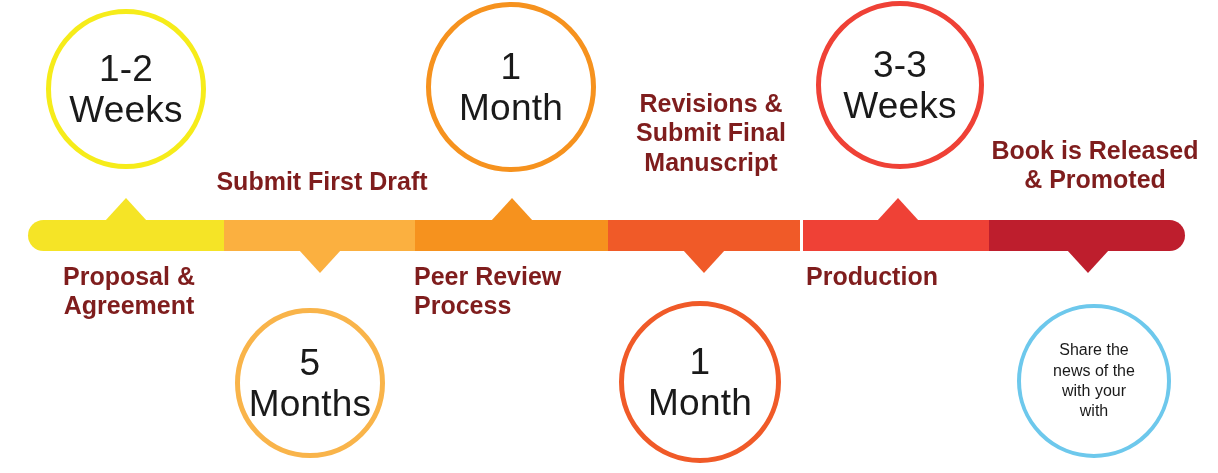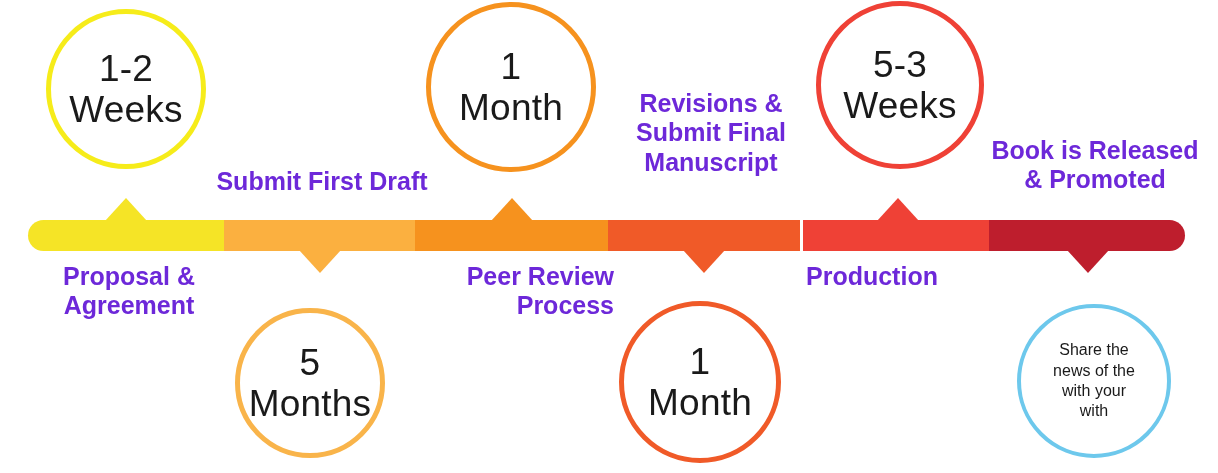--- a/index.html
+++ b/index.html
@@ -32,21 +32,21 @@
   .circle .cline { display: block; white-space: nowrap; }
   .c-big { font-size: 37px; font-weight: 400; letter-spacing: 0.2px; }
   .c-small { font-size: 16px; font-weight: 400; line-height: 1.28; }
 
   .label {
     position: absolute;
     text-align: center;
     font-size: 25px;
     font-weight: 600;
     line-height: 1.17;
-    color: #6d28d9;
+    color: #7f1d1d;
     white-space: pre-line;
   }
 
   .bar-seg {
     position: absolute;
     top: 220px;
     height: 31px;
   }
   .cap-left { border-top-left-radius: 16px; border-bottom-left-radius: 16px; }
   .cap-right { border-top-right-radius: 16px; border-bottom-right-radius: 16px; }
@@ -90,21 +90,21 @@
       <div class="arrow arrow-down" style="left: 299px; top: 250px; border-top: 23px solid rgb(251, 176, 64);"></div>
       <div class="arrow arrow-up" style="left: 491px; top: 198px; border-bottom: 23px solid rgb(246, 146, 30);"></div>
       <div class="arrow arrow-down" style="left: 683px; top: 250px; border-top: 23px solid rgb(240, 90, 40);"></div>
       <div class="arrow arrow-up" style="left: 877px; top: 198px; border-bottom: 23px solid rgb(239, 65, 54);"></div>
       <div class="arrow arrow-down" style="left: 1067px; top: 250px; border-top: 23px solid rgb(190, 30, 45);"></div>
     </div>
   <div id="label-layer">
       <div class="label" style="left: 26px; top: 262px; width: 206px; text-align: center;">Proposal &amp;
 Agreement</div>
       <div class="label" style="left: 198px; top: 167px; width: 248px; text-align: center;">Submit First Draft</div>
-      <div class="label" style="left: 414px; top: 262px; width: 200px; text-align: right;">Peer Review
+      <div class="label" style="left: 414px; top: 262px; width: 200px; text-align: left;">Peer Review
 Process</div>
       <div class="label" style="left: 610px; top: 89px; width: 202px; text-align: center;">Revisions &amp;
 Submit Final
 Manuscript</div>
       <div class="label" style="left: 806px; top: 262px; width: 198px; text-align: left;">Production</div>
       <div class="label" style="left: 982px; top: 136px; width: 226px; text-align: center;">Book is Released
 &amp; Promoted</div>
     </div>
   <div id="circle-layer">
       <div class="circle c-big" style="left: 46px; top: 9px; width: 160px; height: 160px; border: 5px solid rgb(246, 236, 26);">
@@ -117,21 +117,21 @@
       </div>
       <div class="circle c-big" style="left: 426px; top: 2px; width: 170px; height: 170px; border: 5px solid rgb(246, 146, 30);">
         <span class="cline">1</span>
         <span class="cline">Month</span>
       </div>
       <div class="circle c-big" style="left: 619px; top: 301px; width: 162px; height: 162px; border: 5px solid rgb(240, 90, 40);">
         <span class="cline">1</span>
         <span class="cline">Month</span>
       </div>
       <div class="circle c-big" style="left: 816px; top: 1px; width: 168px; height: 168px; border: 5px solid rgb(239, 65, 54);">
-        <span class="cline">5-3</span>
+        <span class="cline">3-3</span>
         <span class="cline">Weeks</span>
       </div>
       <div class="circle c-small" style="left: 1017px; top: 304px; width: 154px; height: 154px; border: 4px solid rgb(109, 200, 236);">
         <span class="cline">Share the</span>
         <span class="cline">news of the</span>
         <span class="cline">with your</span>
         <span class="cline">with</span>
       </div>
     </div>
 </div>

